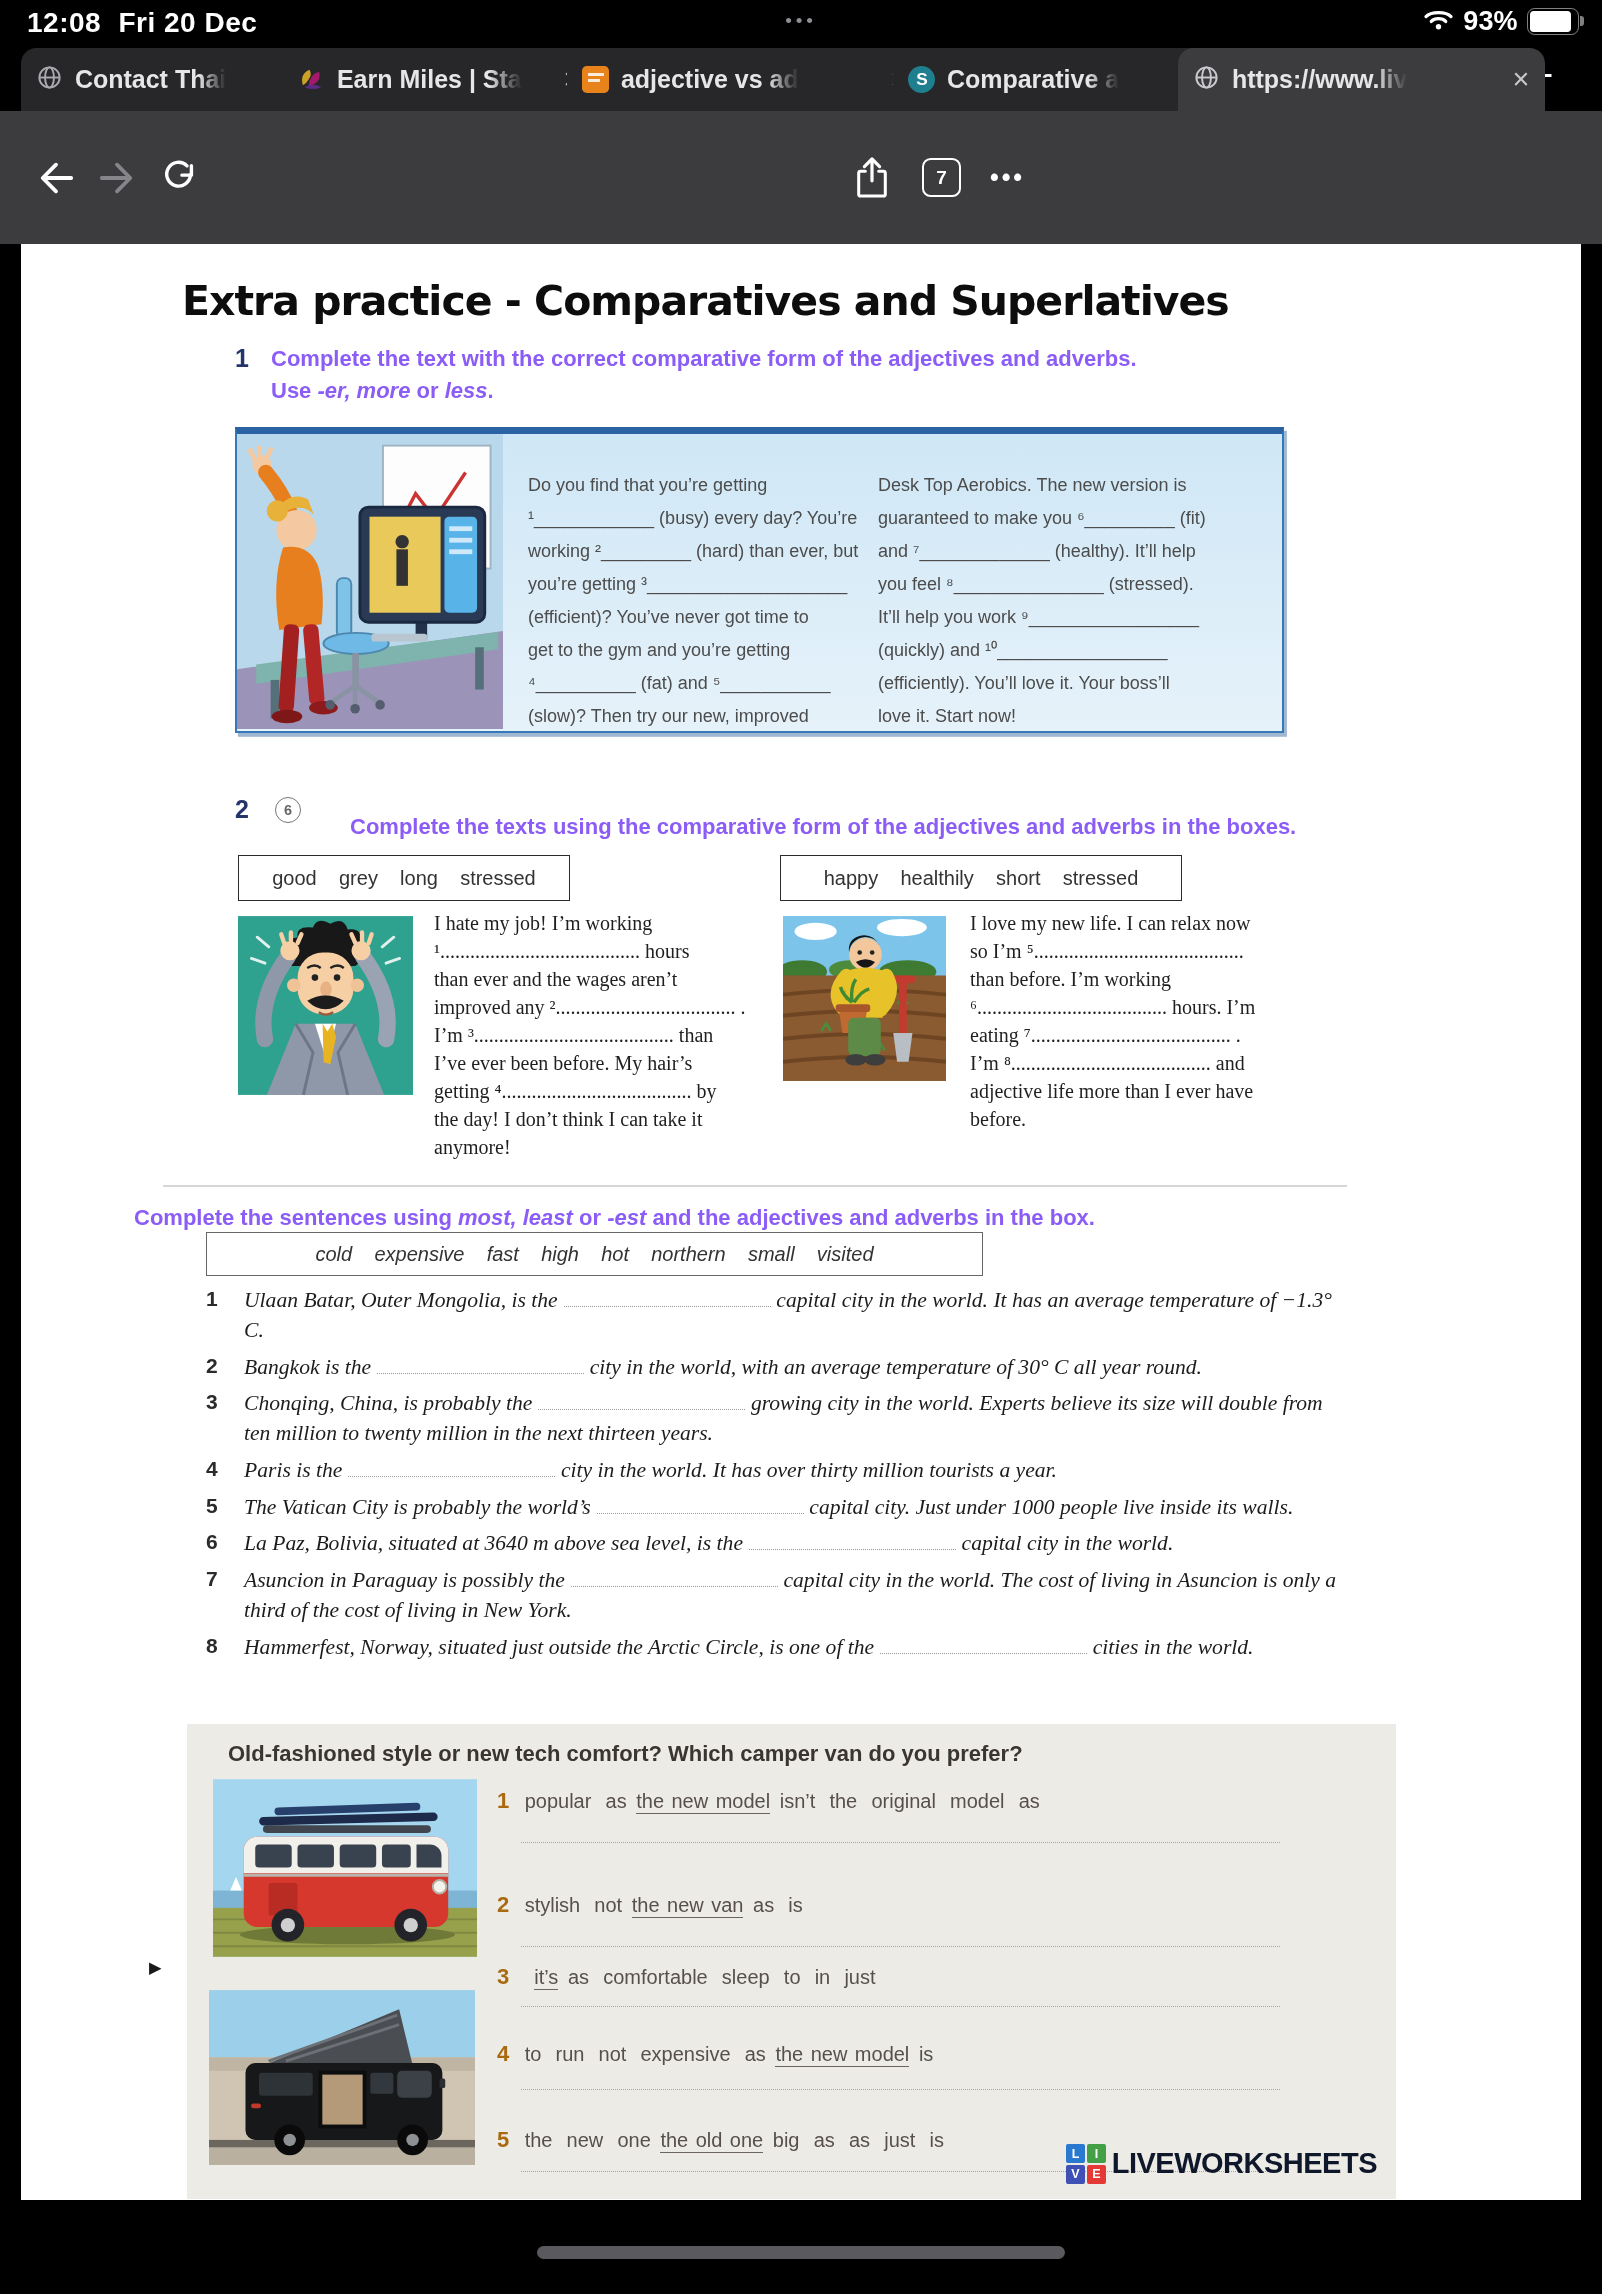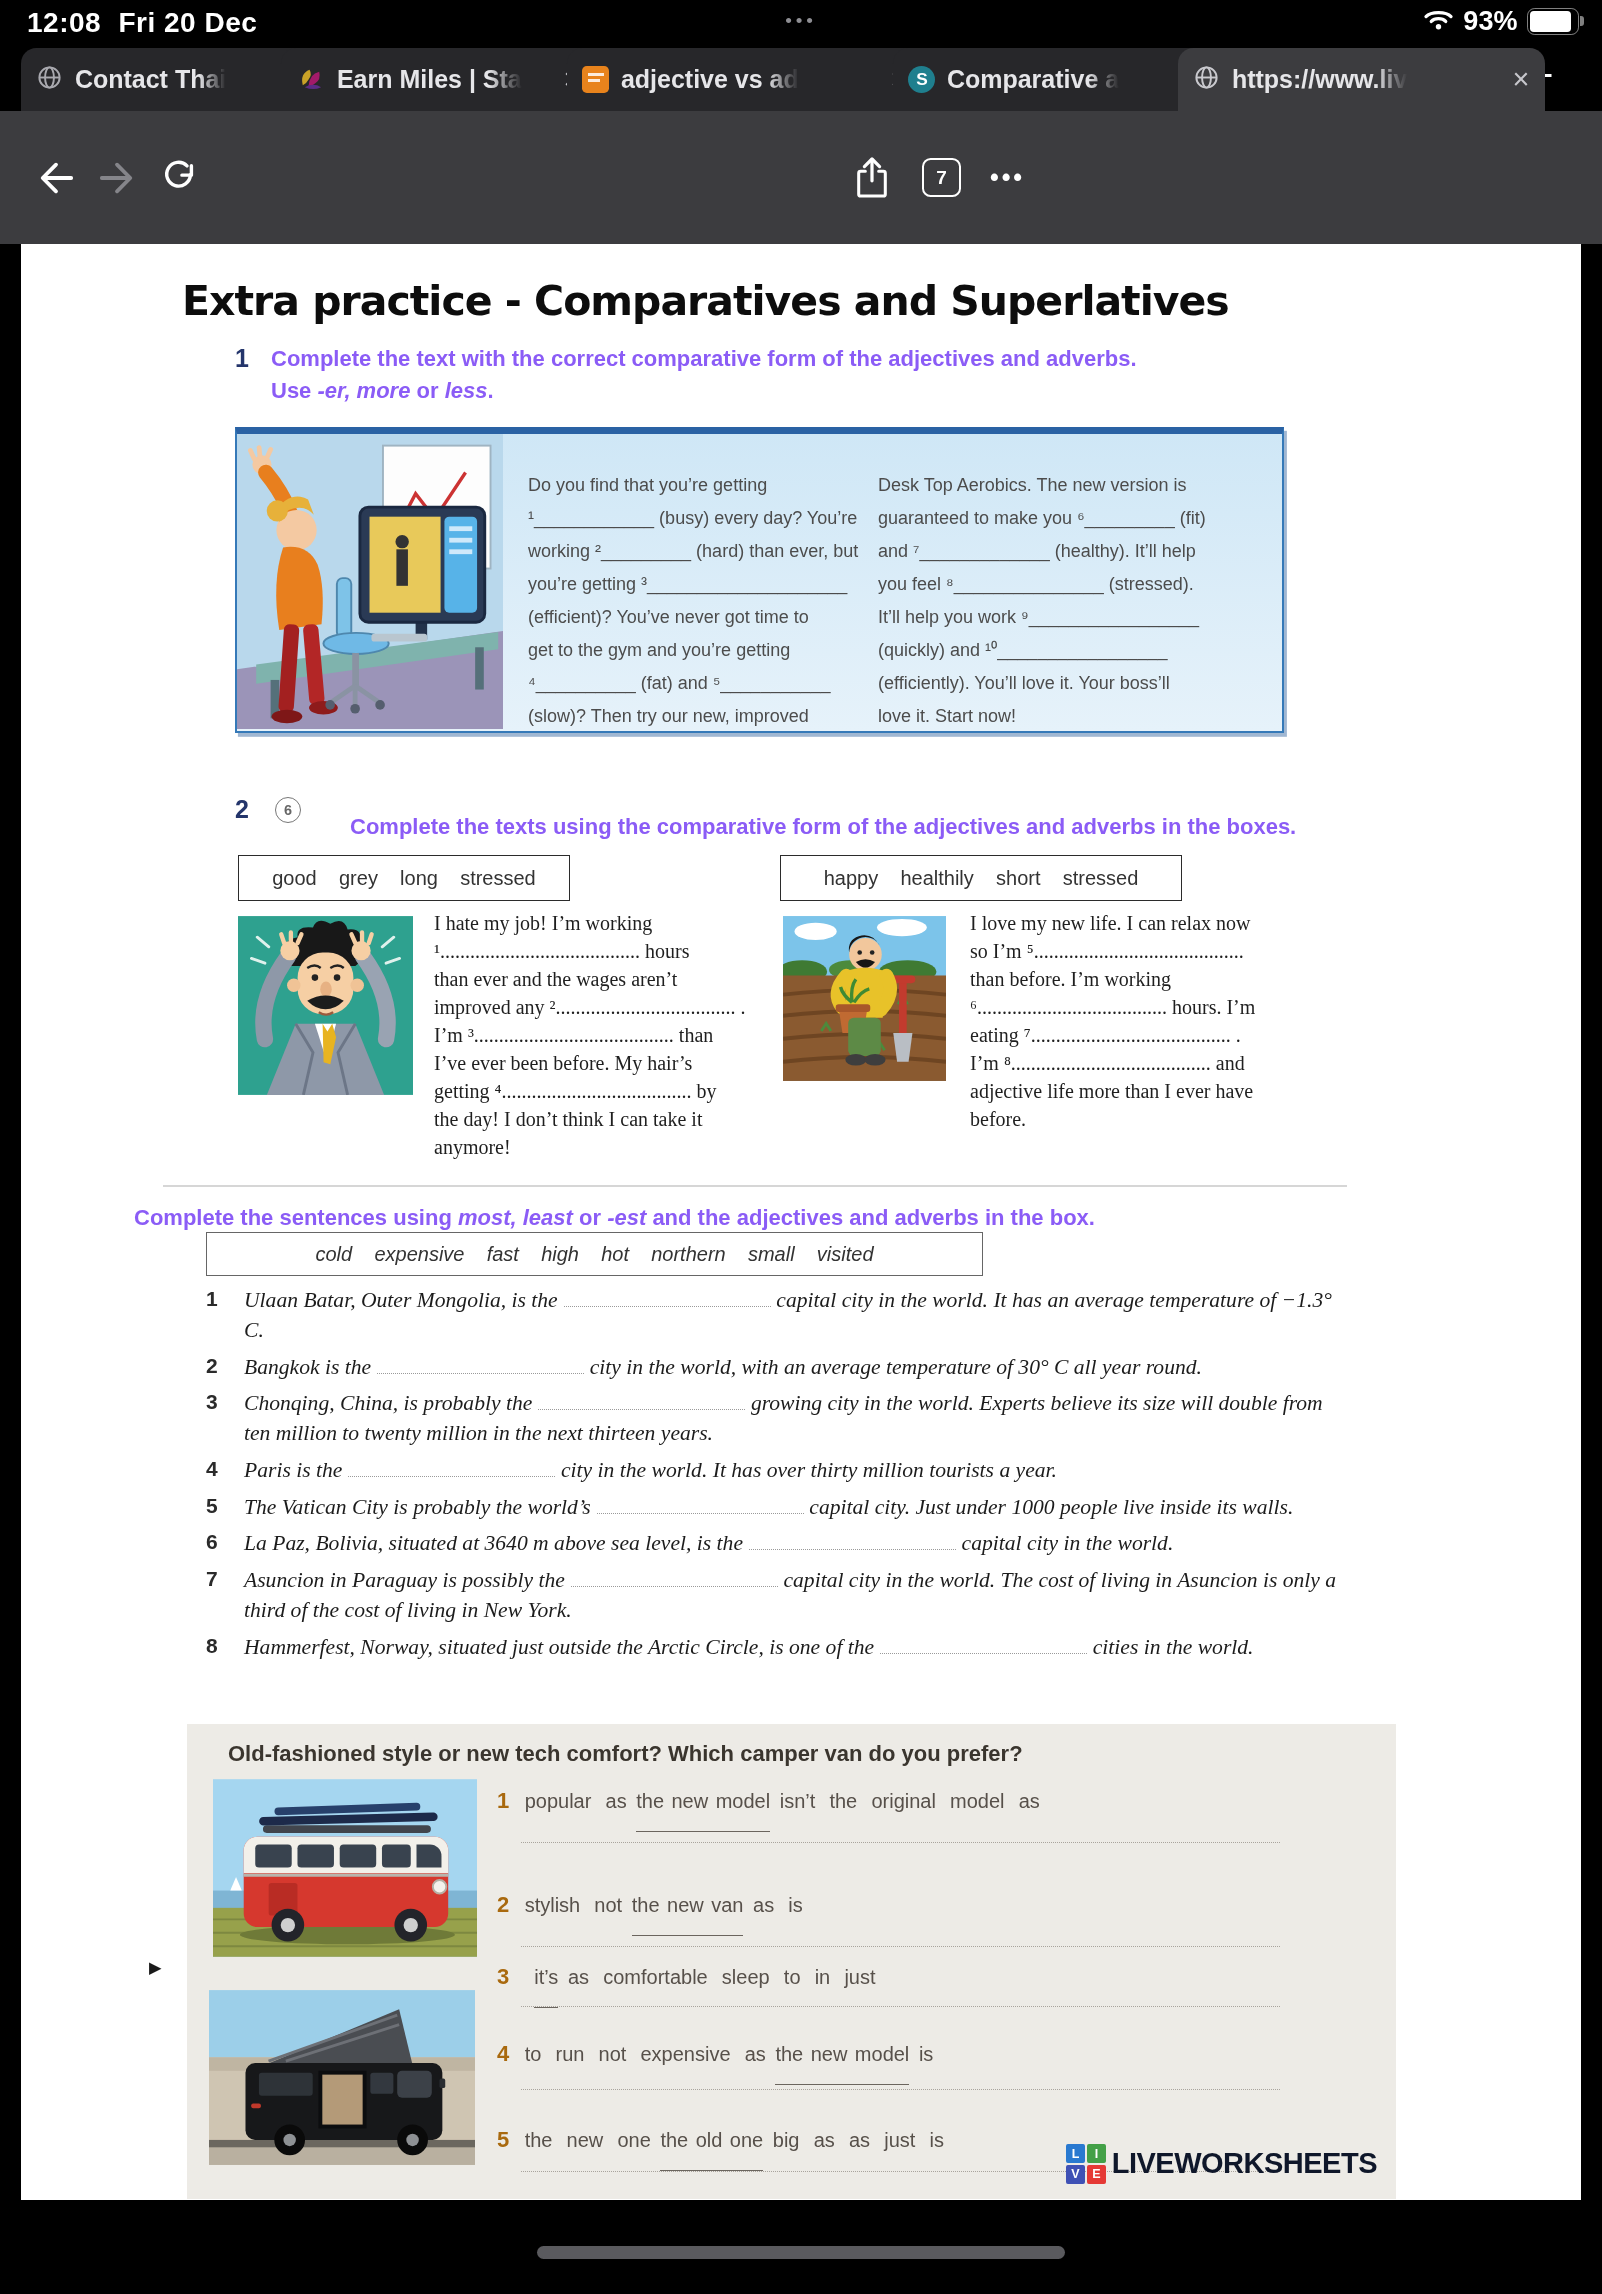--- a/index.html
+++ b/index.html
@@ -68,21 +68,21 @@
   .sent{display:flex;margin-bottom:6.7px;}
   .snum{flex:none;width:38px;font-size:21px;font-weight:700;color:#2b2b2b;padding-top:1.9px;}
   .stext{margin:0;font-family:"Liberation Serif",serif;font-size:21.6px;line-height:30px;color:#1c1c1c;font-style:italic;}
   .blank{display:inline-block;width:207px;height:.85em;border-bottom:1.9px dotted #9a9a9a;margin:0 5.8px;}
 
   
   .camper-box{left:166px;top:1480px;width:1209px;height:475px;background:#edebe6;}
   .camper-head{position:absolute;left:41px;top:17.3px;font-size:22px;font-weight:700;color:#3a352e;}
   .citem{position:absolute;left:310px;font-size:20px;color:#57504a;word-spacing:8.6px;white-space:nowrap;}
   .cnum{color:#a9690e;font-weight:800;font-size:22px;margin-right:15.4px;word-spacing:0;}
-  .cu{border-bottom:1.9px solid #6b655e;padding-bottom:19px;word-spacing:1.9px;margin:0 9.6px;}
+  .cu{border-bottom:1.9px solid #6b655e;padding-bottom:1px;word-spacing:1.9px;margin:0 9.6px;}
   .cdots{position:absolute;left:334px;width:759px;height:0;border-bottom:1.9px dotted #a9a49d;}
   .marker{left:128px;top:1714px;font-size:16.3px;color:#1a1a1a;}
 
   .lw-logo{position:absolute;left:879px;top:420px;display:flex;align-items:center;gap:5.8px;}
   .lw-grid{display:grid;grid-template-columns:19px 19px;grid-template-rows:19px 19px;gap:1.9px;}
   .lw-sq{color:#fff;font-size:12.5px;font-weight:800;display:flex;align-items:center;justify-content:center;border-radius:1.9px;}
   .lw-text{font-size:29px;font-weight:800;color:#0f172a;letter-spacing:-0.5px;}
 
   .home-indicator{left:537px;top:2246px;width:528px;height:12.5px;border-radius:6.7px;background:#5a5a5e;}
 </style>

